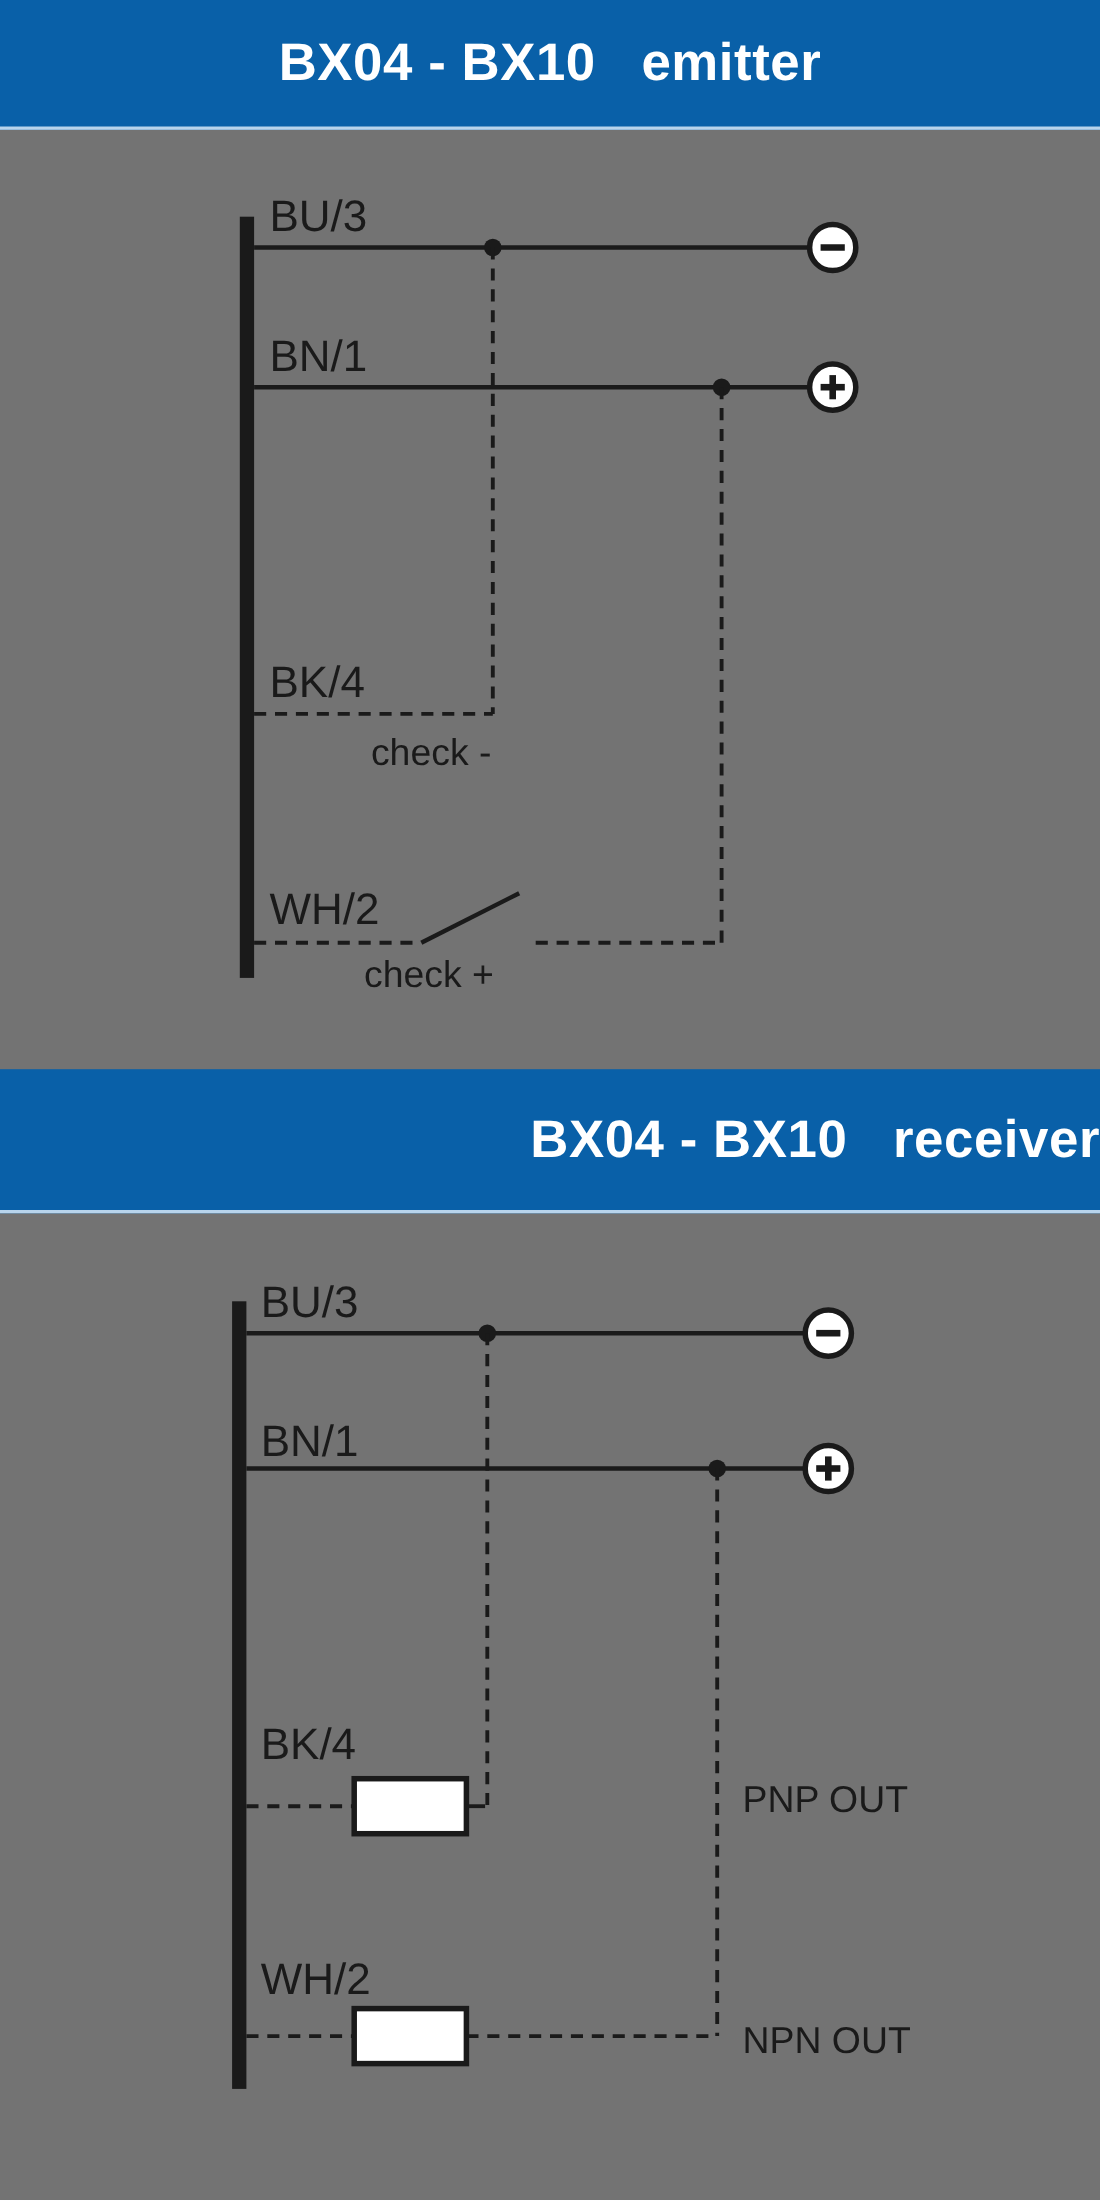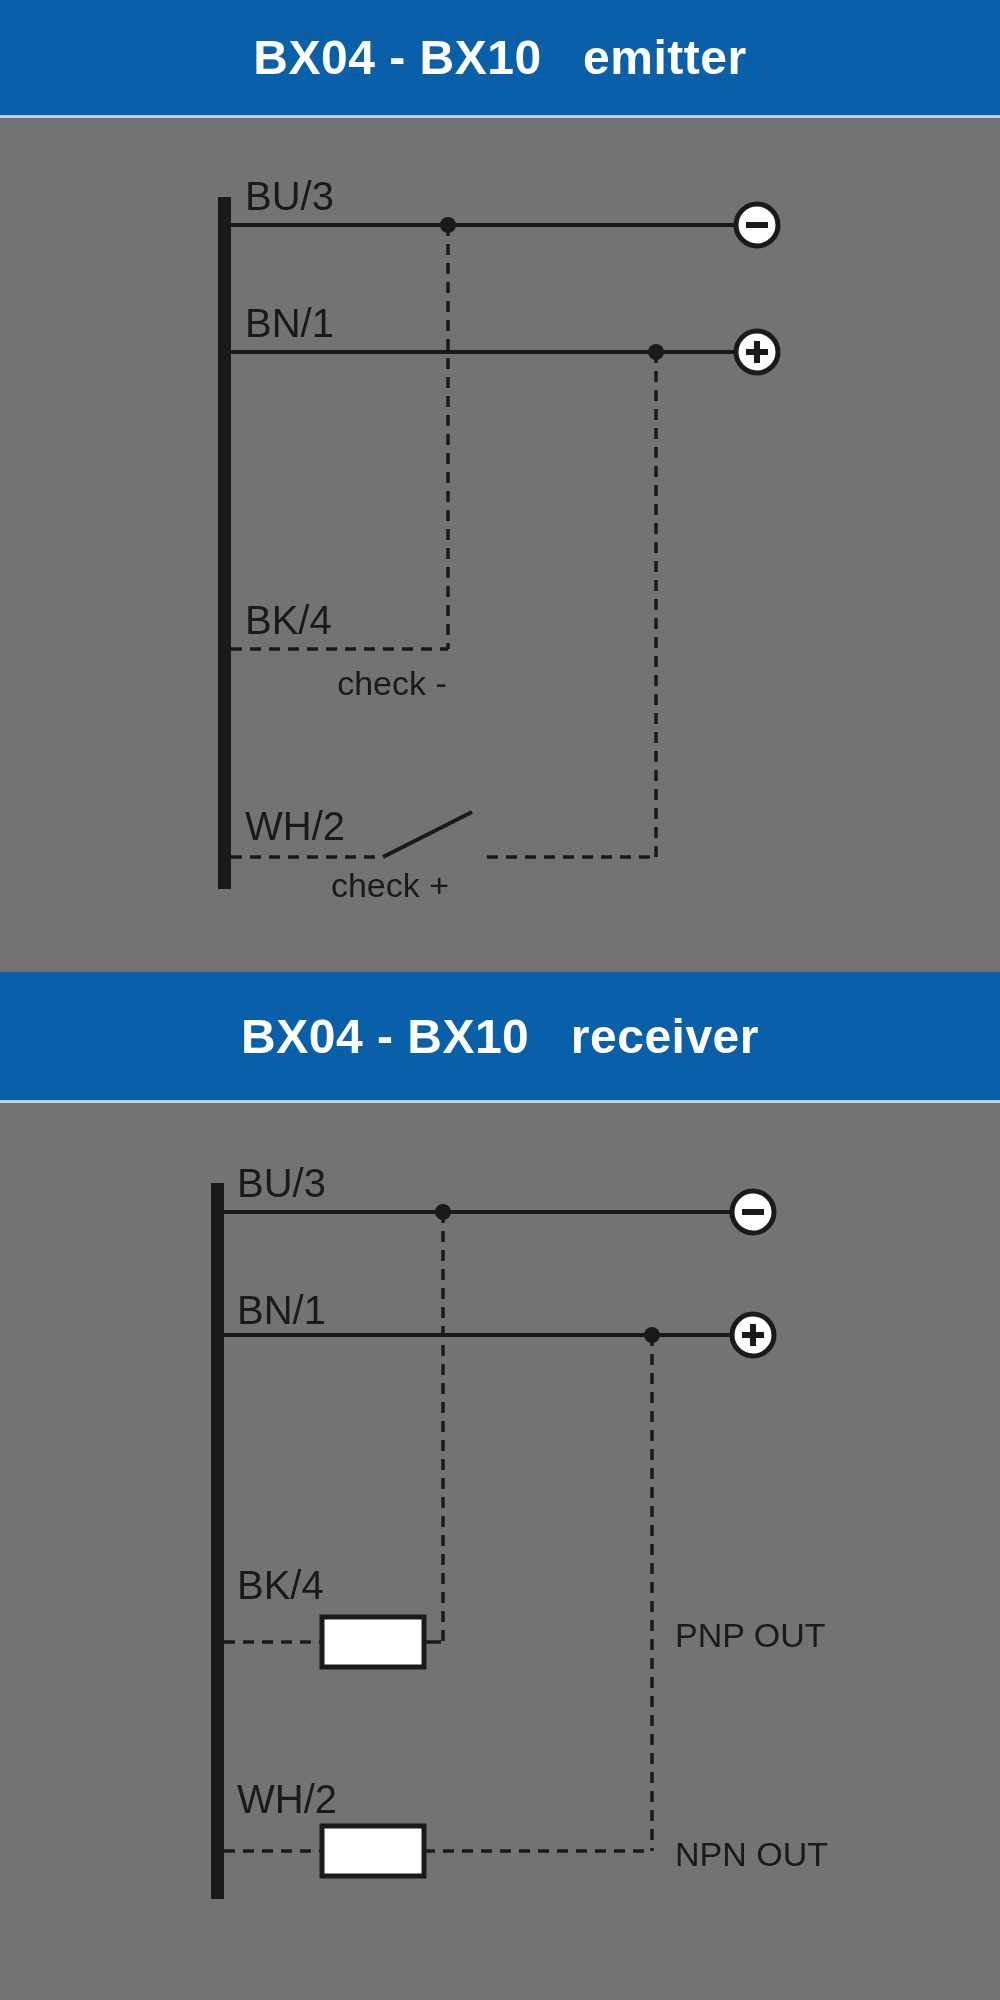--- a/index.html
+++ b/index.html
@@ -21,21 +21,21 @@
     justify-content: center;
   }
   .section-header .title {
     color: #ffffff;
     font-size: 48px;
     font-weight: 600;
     letter-spacing: 0.5px;
     white-space: pre;
   }
   #emitter-header { position: absolute; top: 0; height: 118px; }
-  #receiver-header { position: absolute; top: 972px; height: 131px; }
+  #receiver-header { position: absolute; top: 972px; height: 131px; justify-content: flex-end; }
   #emitter-svg { position: absolute; top: 118px; left: 0; }
   #receiver-svg { position: absolute; top: 1103px; left: 0; }
   svg text {
     font-family: "Liberation Sans", sans-serif;
     fill: #1a1a1a;
   }
   .wire-label { font-size: 40px; }
   .annot { font-size: 34px; }
 </style>
 </head>

